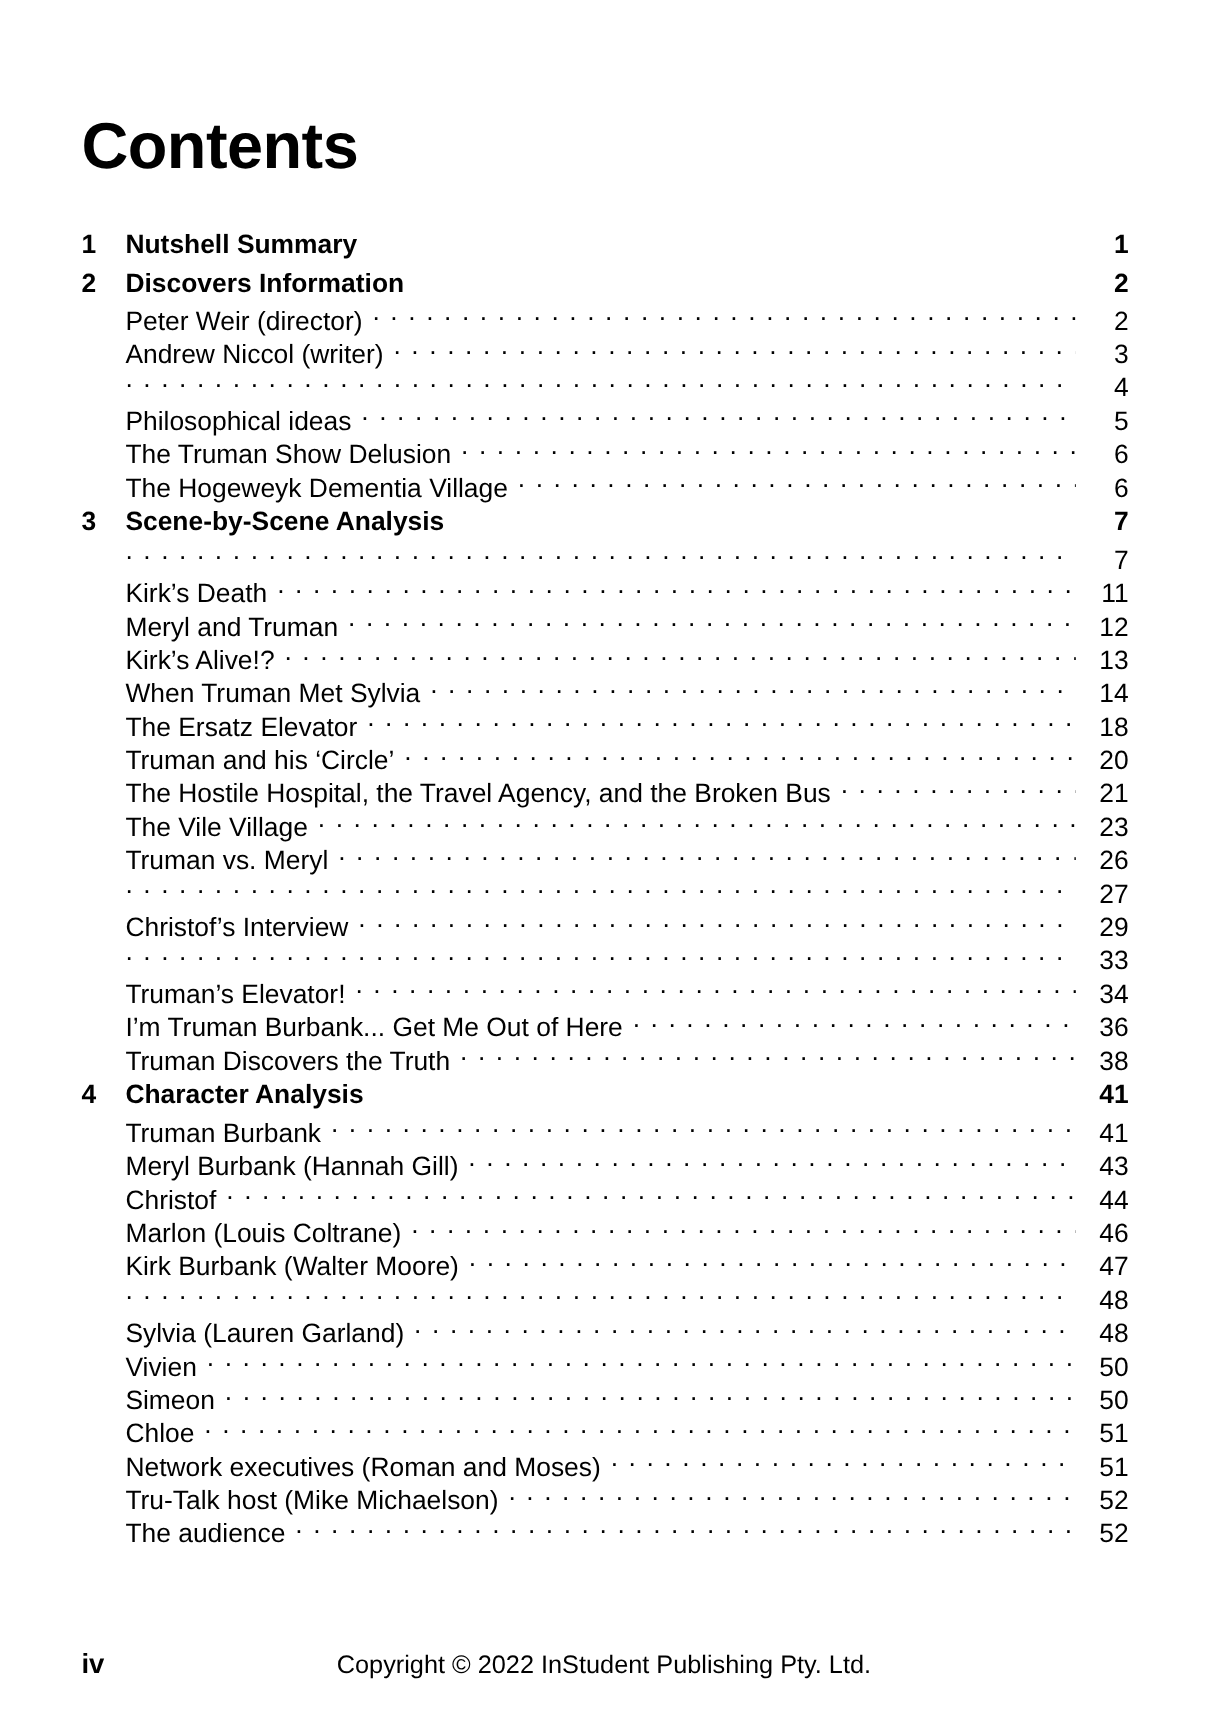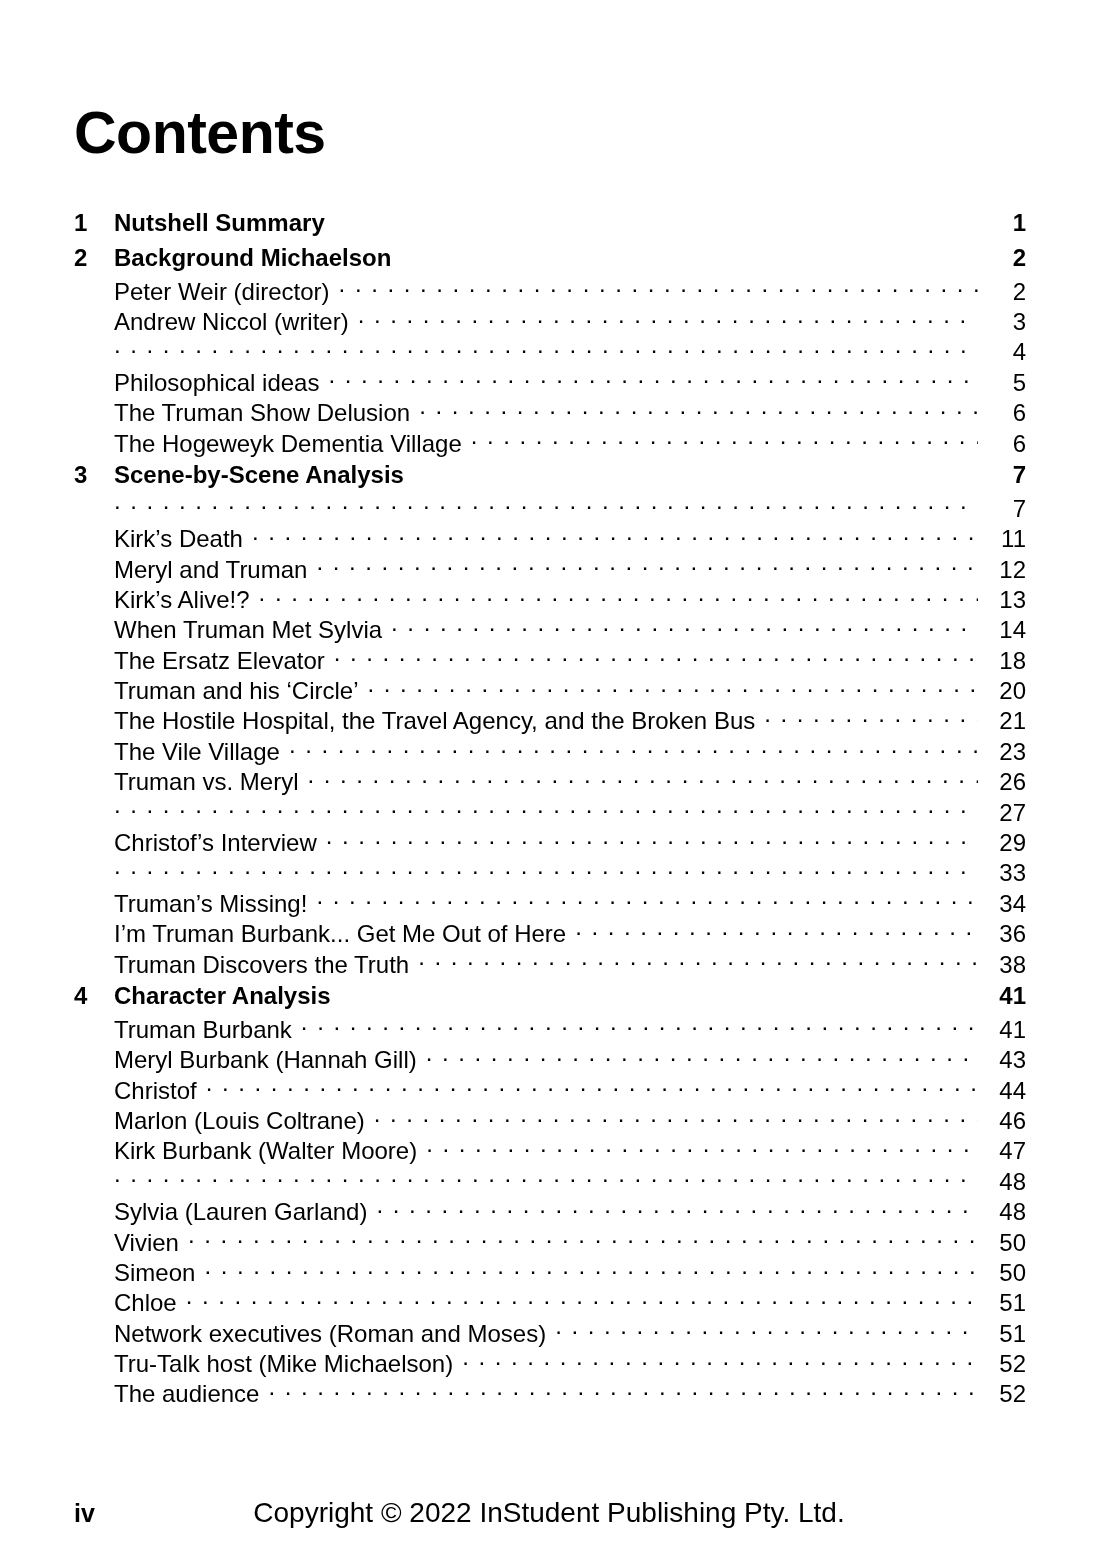--- a/index.html
+++ b/index.html
@@ -112,42 +112,42 @@
     font-size: 25px;
     font-weight: bold;
     line-height: 34px;
   }
   .footer-copyright {
     position: absolute;
     left: 0;
     top: 0;
     width: 952px;
     text-align: center;
-    font-size: 28px;
+    font-size: 23px;
     line-height: 34px;
     transform: translateX(-1px);
   }
 </style>
 </head>
 <body>
 
 <div class="page">
 
   <div class="toc-title">Contents</div>
 
   <div class="toc-list">
       <div class="toc-row chapter">
         <span class="row-num">1</span>
         <span class="row-label">Nutshell Summary</span>
         <span class="row-leader"></span>
         <span class="row-page">1</span>
       </div>
       <div class="toc-row chapter">
         <span class="row-num">2</span>
-        <span class="row-label">Background Michaelson</span>
+        <span class="row-label">Discovers Information</span>
         <span class="row-leader"></span>
         <span class="row-page">2</span>
       </div>
       <div class="toc-row section">
         <span class="row-num"></span>
         <span class="row-label">Peter Weir (director)</span>
         <span class="row-leader">
           <span class="dots">.........................................................................................</span>
         </span>
         <span class="row-page">2</span>
@@ -293,21 +293,21 @@
       </div>
       <div class="toc-row section">
         <span class="row-num"></span>
         <span class="row-leader">
           <span class="dots">.........................................................................................</span>
         </span>
         <span class="row-page">33</span>
       </div>
       <div class="toc-row section">
         <span class="row-num"></span>
-        <span class="row-label">Truman’s Missing!</span>
+        <span class="row-label">Truman’s Elevator!</span>
         <span class="row-leader">
           <span class="dots">.........................................................................................</span>
         </span>
         <span class="row-page">34</span>
       </div>
       <div class="toc-row section">
         <span class="row-num"></span>
         <span class="row-label">I’m Truman Burbank... Get Me Out of Here</span>
         <span class="row-leader">
           <span class="dots">.........................................................................................</span>

